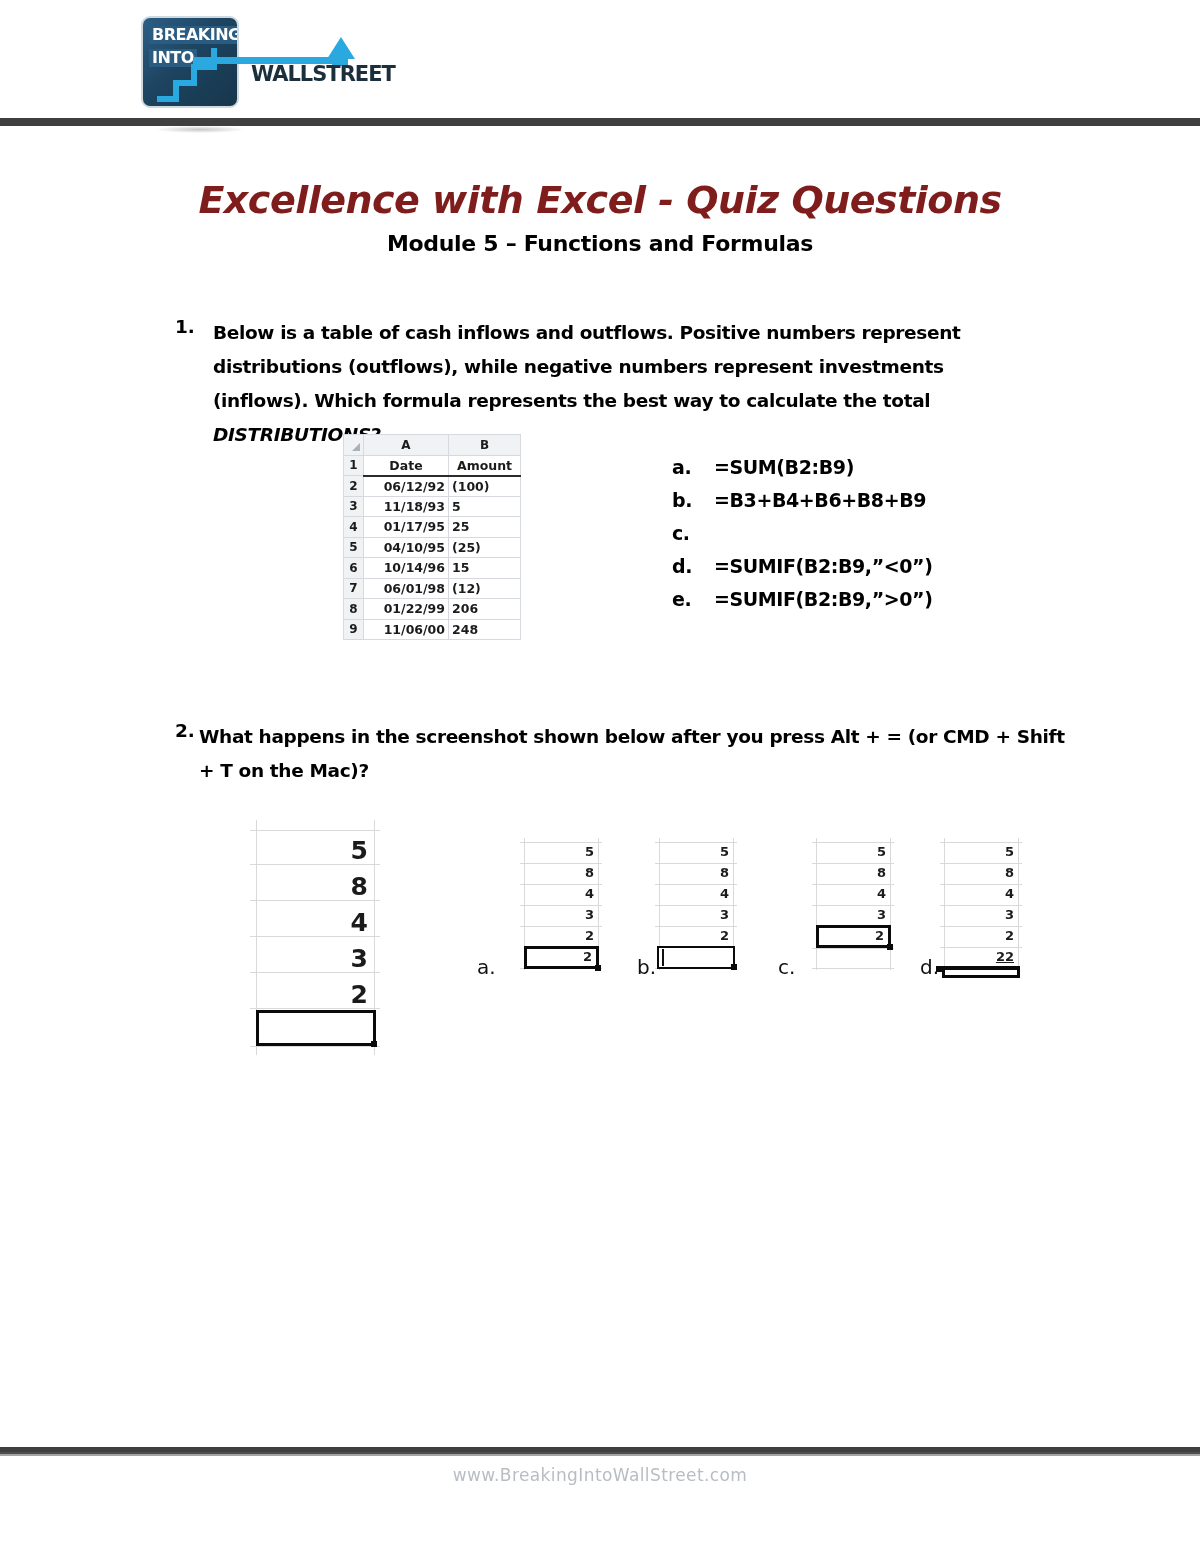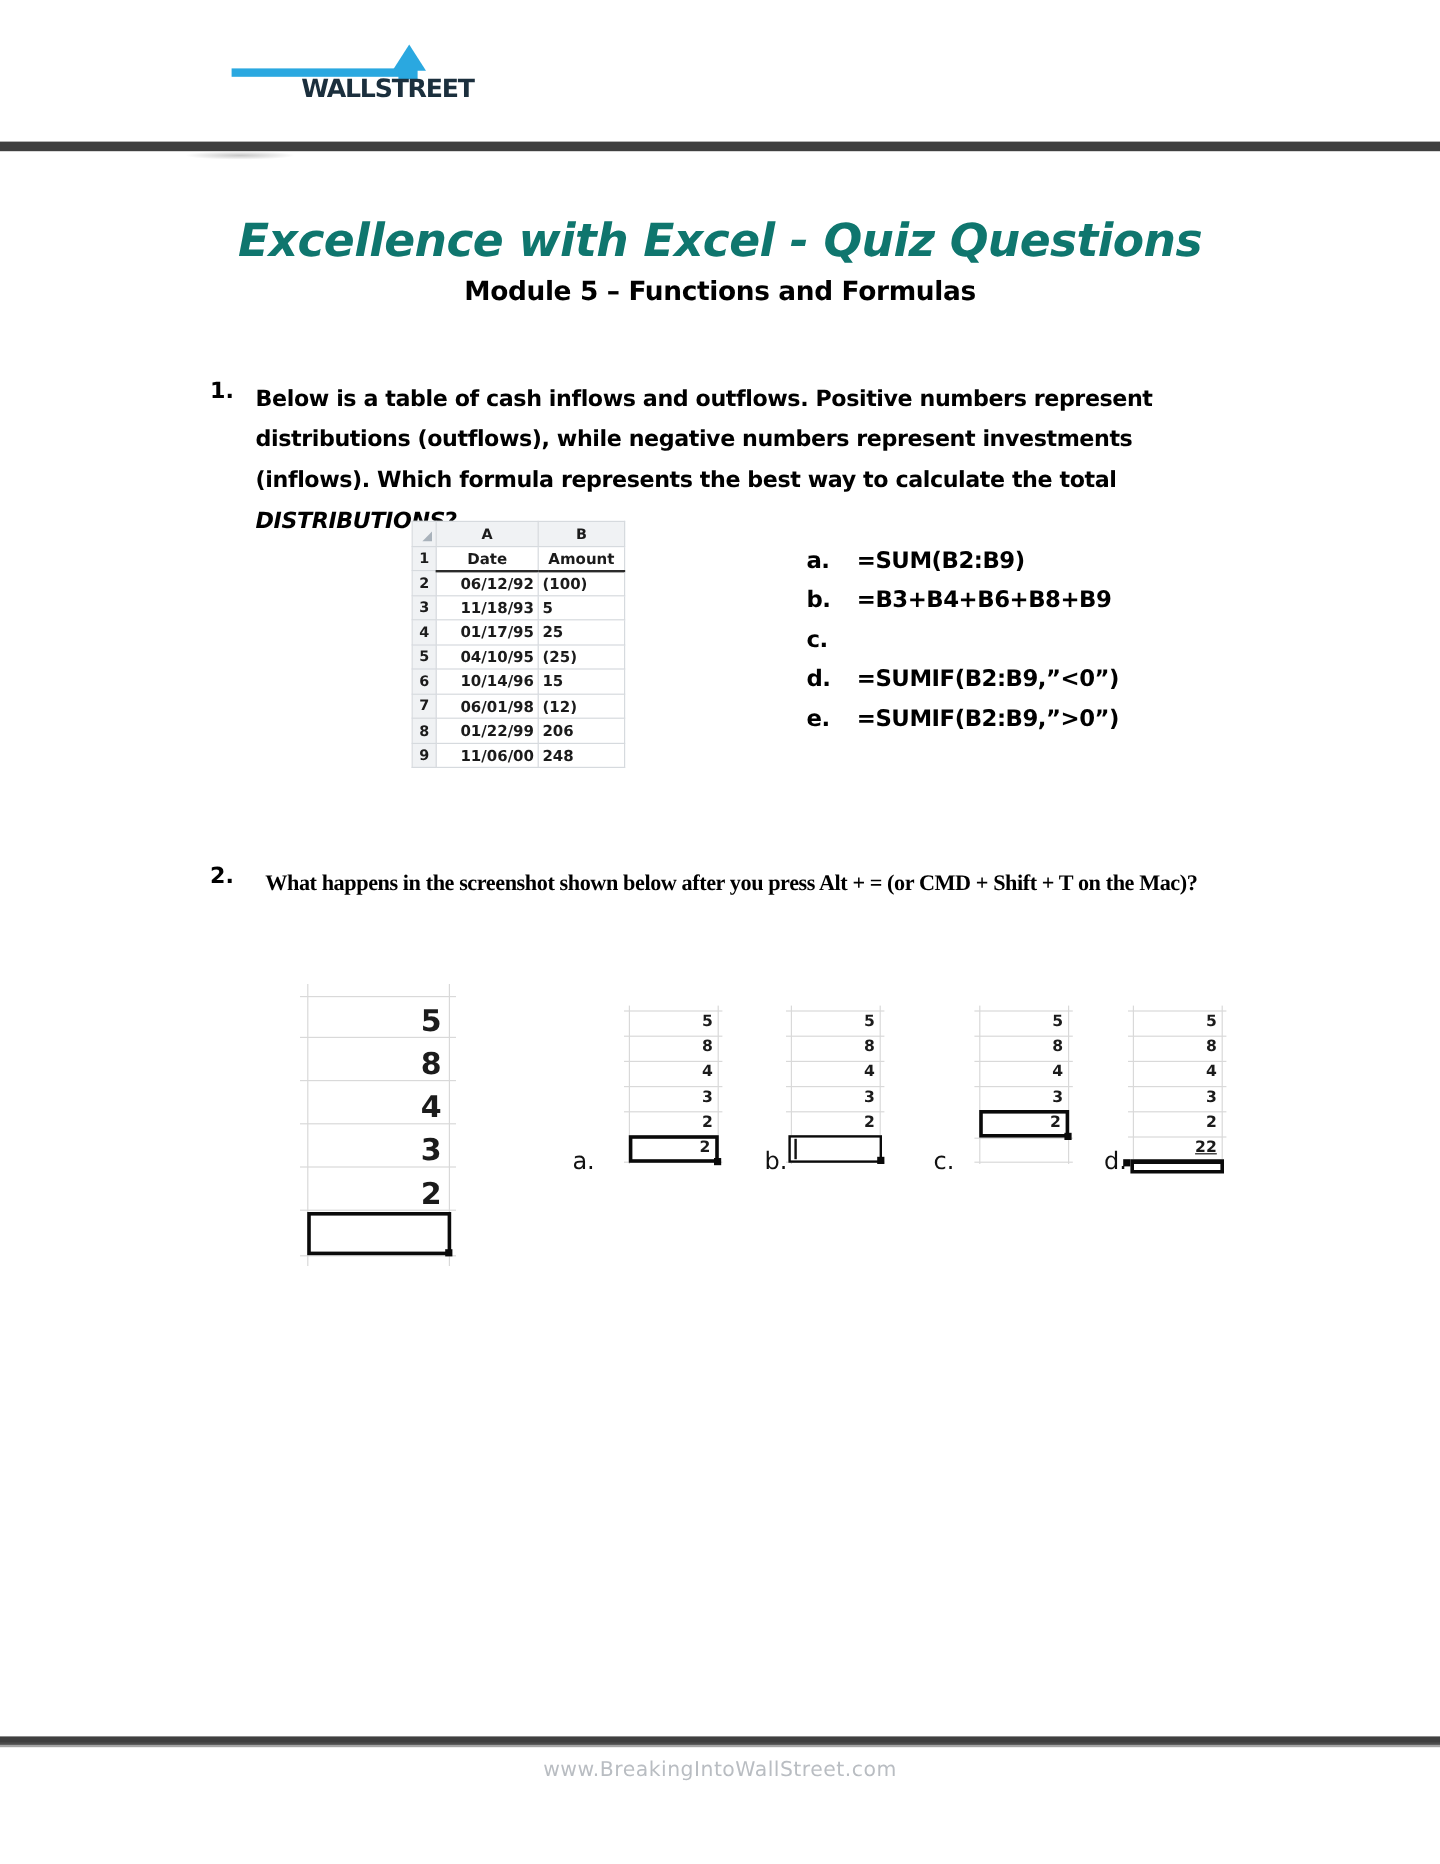--- a/index.html
+++ b/index.html
@@ -67,21 +67,21 @@
     position:absolute; left:155px; top:126px; width:90px; height:7px;
     background:radial-gradient(ellipse at center, rgba(0,0,0,0.22) 0%, rgba(0,0,0,0) 72%);
   }
 
   
   .doc-title {
     text-align:center;
     font-family:"DejaVu Sans", sans-serif;
     font-style:italic; font-weight:bold;
     font-size:38px;
-    color:#0f766e;
+    color:#7f1d1d;
     margin-top:56px;
     letter-spacing:-0.5px;
   }
   .doc-subtitle {
     text-align:center;
     font-family:"DejaVu Sans", sans-serif;
     font-weight:bold; font-size:22px; color:#000;
     margin-top:9px;
     letter-spacing:-0.3px;
   }
@@ -189,20 +189,30 @@
     font-family:"DejaVu Sans", sans-serif;
     font-size:17px; color:#b9bdc2; letter-spacing:0.4px;
   }
 </style>
 </head>
 <body>
 
 <div class="header">
 
   <div class="logo">
+    <div class="logo-badge">
+      <span class="word w1">BREAKING</span>
+      <span class="word w2">INTO</span>
+      <span class="stair" style="left:14px;top:78px;width:22px;height:6px;"></span>
+      <span class="stair" style="left:30px;top:62px;width:24px;height:6px;"></span>
+      <span class="stair" style="left:48px;top:46px;width:26px;height:6px;"></span>
+      <span class="stair" style="left:30px;top:62px;width:6px;height:20px;"></span>
+      <span class="stair" style="left:48px;top:46px;width:6px;height:20px;"></span>
+      <span class="stair" style="left:68px;top:30px;width:6px;height:20px;"></span>
+    </div>
     <span class="arrow-line"></span>
     <span class="arrow-stem"></span>
     <span class="arrow-head"></span>
     <span class="logo-wall">WALLSTREET</span>
   </div>
 
   <div class="header-rule"></div>
   <div class="header-shadow"></div>
 </div>
 
@@ -290,21 +300,21 @@
     <span>=SUMIF(B2:B9,”&lt;0”)</span>
   </div>
   <div class="ans-row">
     <span class="ans-letter">e.</span>
     <span>=SUMIF(B2:B9,”&gt;0”)</span>
   </div>
 </div>
 
 <div class="qblock" style="left:175px; top:720px; width:890px;">
   <span class="q-num" style="left:0; top:0;">2.</span>
-  <div class="q-text" style="margin-left:46px;font-family:Liberation Serif, serif;">What happens in the screenshot shown below after you press Alt + = (or CMD + Shift + T on the Mac)?</div>
+  <div class="q-text" style="margin-left:24px;">What happens in the screenshot shown below after you press Alt + = (or CMD + Shift + T on the Mac)?</div>
 </div>
 
 <div class="mini" style="left:250px; top:820px; width:130px; height:240px;">
   <span class="vline" style="left:6px;  top:0;  height:235px;"></span>
   <span class="vline" style="left:124px;top:0;  height:235px;"></span>
   <span class="hline" style="left:0; top:10px;  width:130px;"></span>
   <span class="hline" style="left:0; top:44px;  width:130px;"></span>
   <span class="hline" style="left:0; top:80px;  width:130px;"></span>
   <span class="hline" style="left:0; top:116px; width:130px;"></span>
   <span class="hline" style="left:0; top:152px; width:130px;"></span>

